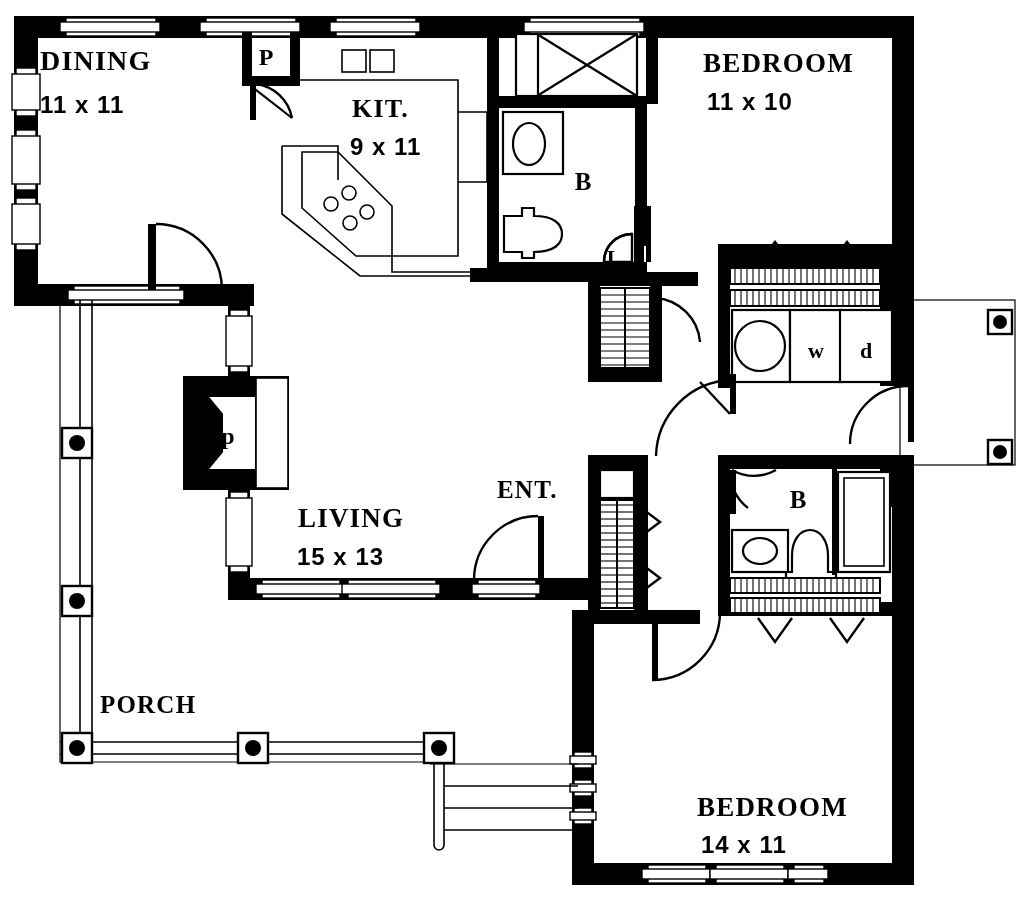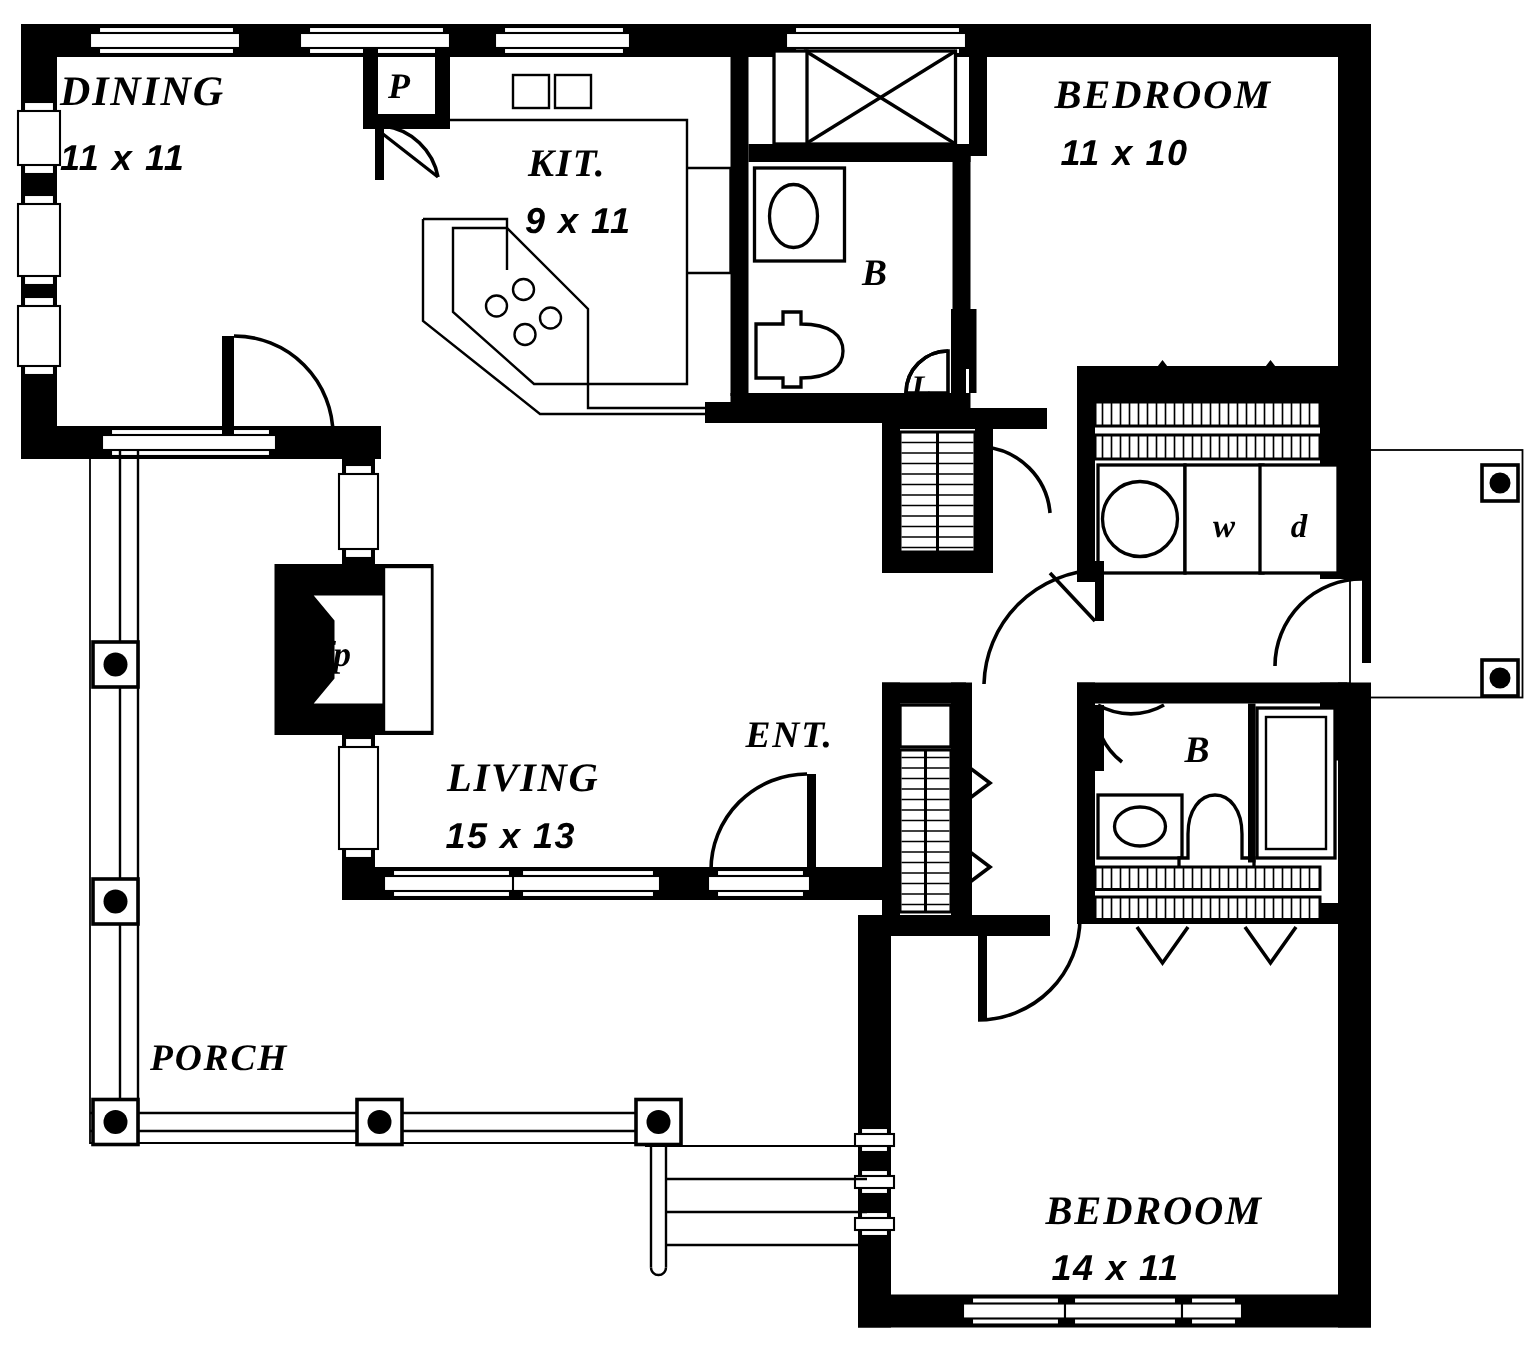--- a/index.html
+++ b/index.html
@@ -11,21 +11,20 @@
     width: 1024px;
     height: 899px;
     font-family: "Liberation Serif", serif;
     overflow: hidden;
   }
   #plan-root {
     position: relative;
     width: 840px;
     height: 899px;
     background: #ffffff;
-    font-style: italic;
   }
   svg#floorplan {
     display: block;
     width: 1024px;
     height: 899px;
   }
   .wall        { fill: #000000; }
   .thinline    { fill: none; stroke: #000000; stroke-width: 2.2; }
   .thinline-1  { fill: none; stroke: #000000; stroke-width: 1.6; }
   .hairline    { fill: none; stroke: #000000; stroke-width: 1.2; }

